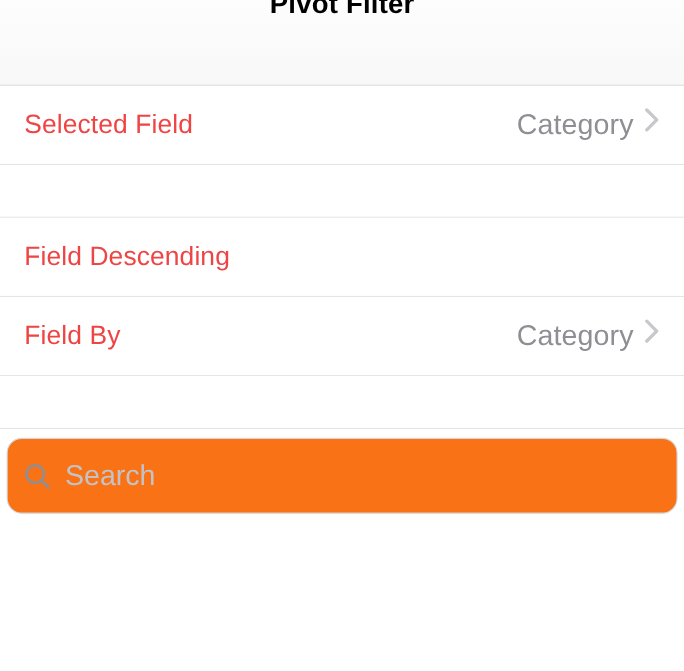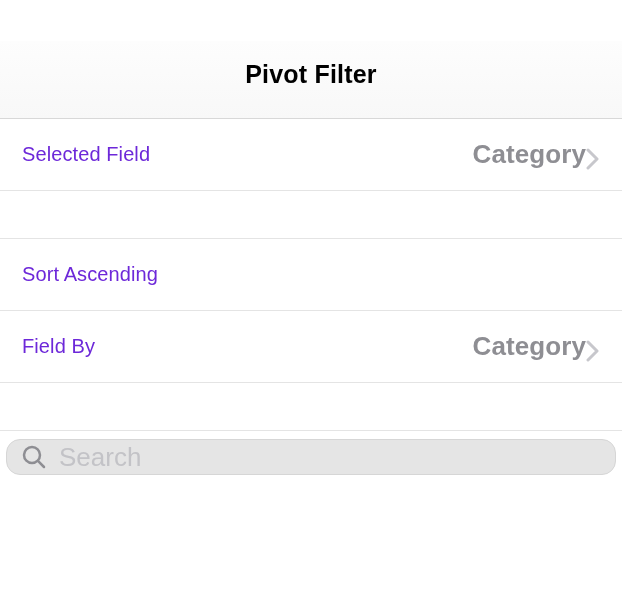--- a/index.html
+++ b/index.html
@@ -10,25 +10,23 @@
     }
     body {
       width: 622px;
       height: 610px;
       background: #fff;
       overflow: hidden;
     }
     .header {
       height: 78px;
       display: flex;
-      align-items: center;
       justify-content: center;
       border-bottom: 1px solid #d8d8d8;
       background: linear-gradient(#fdfdfd, #f8f8f8);
-      margin-top: 41px;
     }
     .header-title {
       font-size: 25px;
       font-weight: 700;
       color: #000;
       margin-top: -10px;
       letter-spacing: 0.2px;
     }
     .list {
       display: flex;
@@ -41,29 +39,29 @@
       padding: 0 22px 0 22px;
       height: 72px;
       border-bottom: 1px solid #e4e4e4;
       background: #fff;
       cursor: pointer;
     }
     .row.first {
       border-top: none;
     }
     .row-label {
-      font-size: 20px;
+      font-size: 24px;
       font-weight: 400;
-      color: #6d28d9;
+      color: #ef4444;
       letter-spacing: 0.1px;
     }
     .row-right {
       display: flex;
-      align-items: flex-end;
-      font-weight: bold;
+      align-items: flex-start;
+      gap: 10px;
     }
     .row-value {
       font-size: 26px;
       color: #8e8e93;
       letter-spacing: 0.1px;
     }
     .chevron {
       color: #c7c7cc;
       display: flex;
       align-items: center;
@@ -77,26 +75,26 @@
       height: 48px;
       border-bottom: 1px solid #e4e4e4;
       background: #fff;
     }
     .search-wrap {
       padding: 8px 6px 6px 6px;
     }
     .search-box {
       display: flex;
       align-items: center;
-      height: 36px;
+      height: 69px;
       border: 1px solid #d6d6d6;
       border-radius: 14px;
       padding: 0 14px;
       gap: 12px;
-      background: #e5e5e5;
+      background: #f97316;
     }
     .search-icon {
       color: #8e8e93;
       display: flex;
       align-items: center;
       flex-shrink: 0;
     }
     .search-input {
       border: none;
       outline: none;
@@ -127,21 +125,21 @@
           <path d="M2 2 L11 11 L2 20" stroke="currentColor" stroke-width="3" stroke-linecap="round" stroke-linejoin="round"></path>
         </svg>
       </span>
     </span>
   </div>
 
   <div class="gap"></div>
 
 
   <div class="row">
-    <span class="row-label">Sort Ascending</span>
+    <span class="row-label">Field Descending</span>
   </div>
 
   <div class="row">
     <span class="row-label">Field By</span>
     <span class="row-right">
       <span class="row-value">Category</span>
       <span class="chevron">
         <svg width="14" height="22" viewBox="0 0 14 22" fill="none">
           <path d="M2 2 L11 11 L2 20" stroke="currentColor" stroke-width="3" stroke-linecap="round" stroke-linejoin="round"></path>
         </svg>

